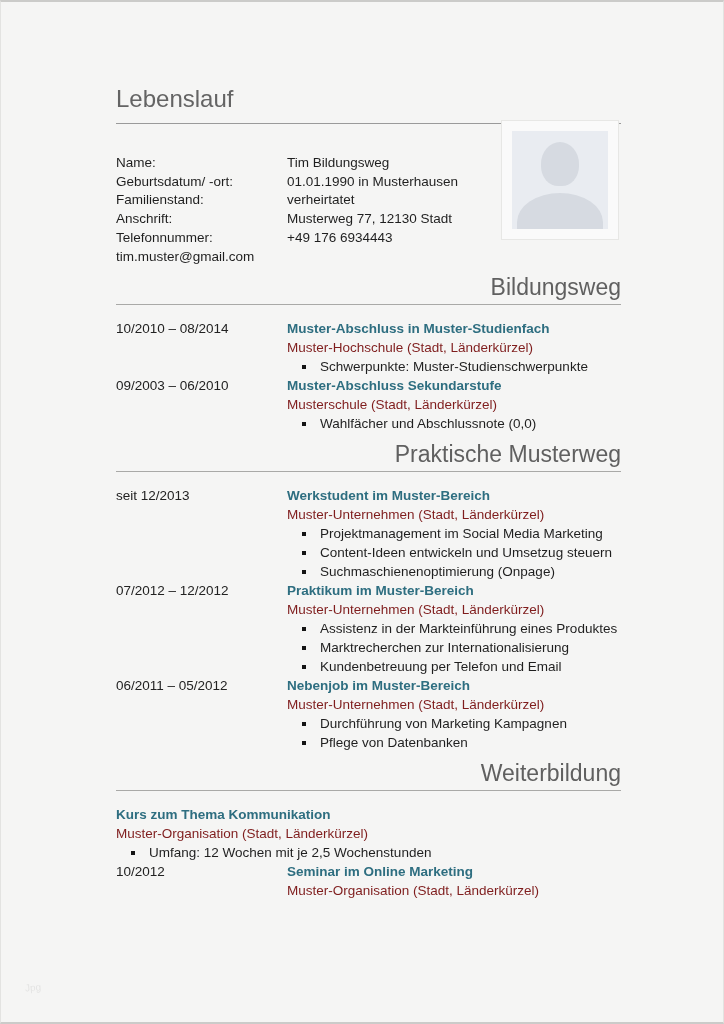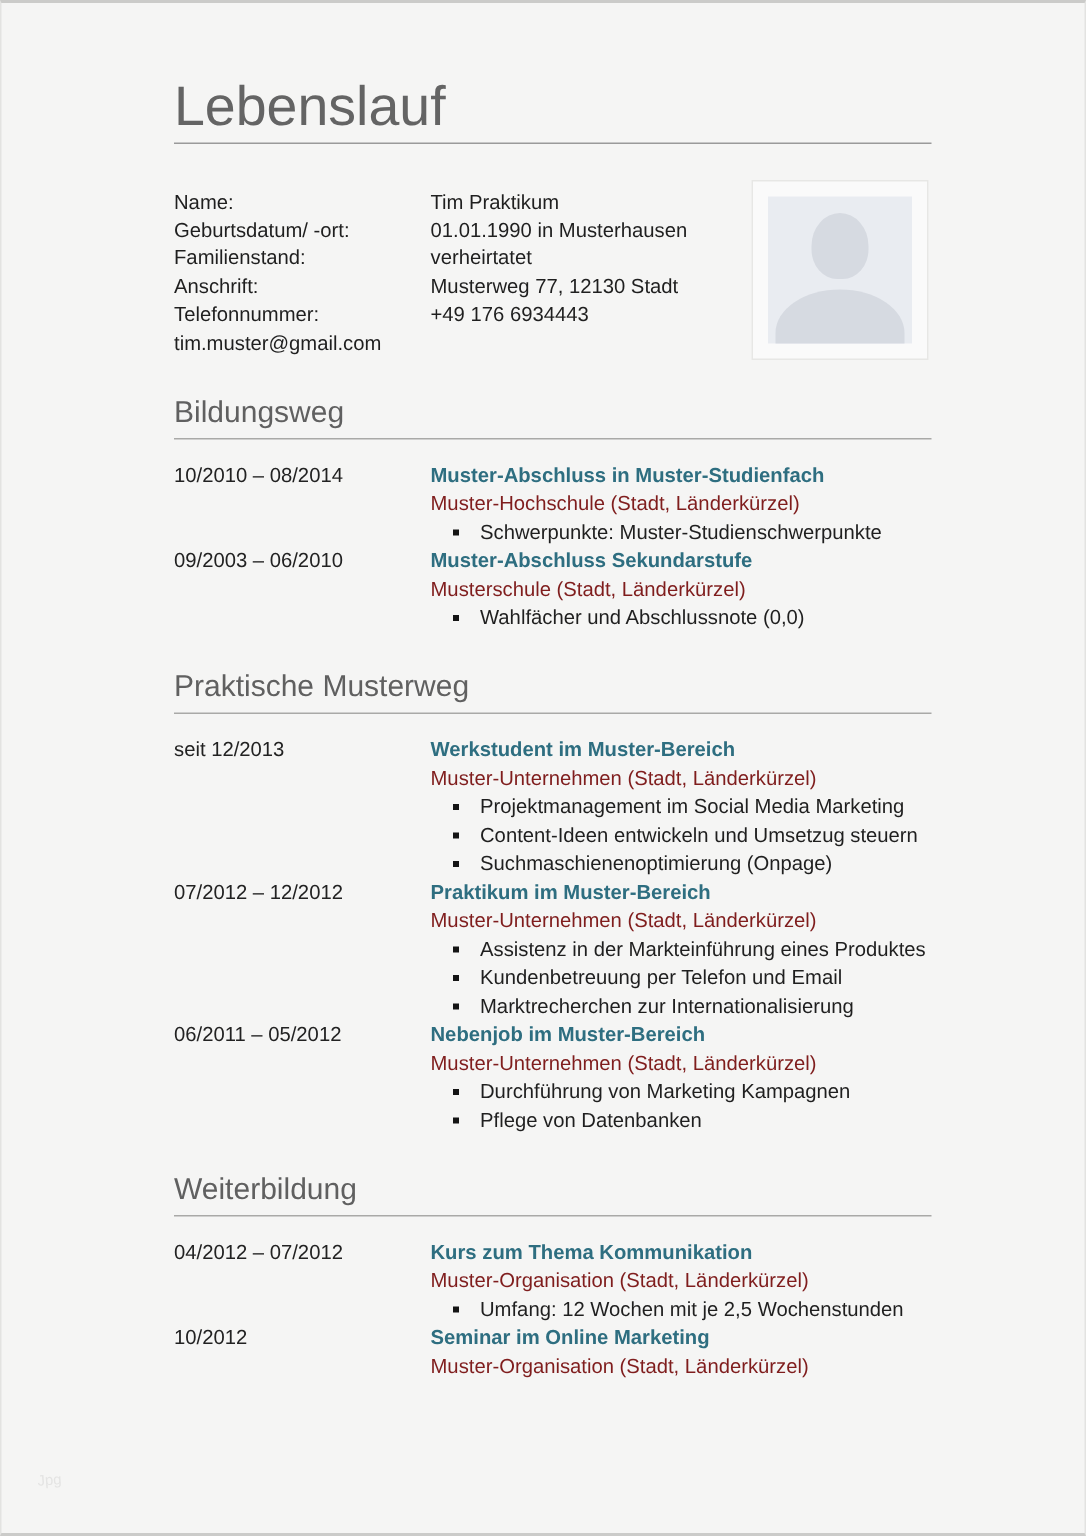--- a/index.html
+++ b/index.html
@@ -18,22 +18,22 @@
     border-bottom: 2px solid #cbcbc9;
     overflow: hidden;
     color: #1f1f1f;
   }
   .content {
     position: absolute;
     left: 115px; top: 0;
     width: 505px;
   }
   .doc-title {
-    margin-top: 52px;
-    font-size: 37px;
+    margin-top: 80px;
+    font-size: 24px;
     line-height: 34px;
     color: #646464;
     font-weight: 400;
   }
   .title-rule {
     margin-top: 7px;
     border: 0;
     border-top: 1px solid #9a9a9a;
     height: 0;
   }
@@ -76,25 +76,26 @@
   .photo-img .shoulders {
     position: absolute;
     left: 50%; bottom: -22px;
     width: 86px; height: 58px;
     margin-left: -43px;
     background: #d6dae1;
     border-radius: 50% 50% 0 0;
   }
   
   .section-heading {
-    margin-top: 24px;
-    font-size: 20px;
+    margin-top: 8px;
+    font-size: 23px;
     line-height: 26px;
     color: #606060;
     font-weight: 400;
+    text-align: right;
   }
   .section-rule {
     margin-top: 4px;
     margin-bottom: 0;
     border: 0;
     border-top: 1px solid #a9a9a7;
     height: 0;
   }
   .entries { margin-top: 14px; }
   .entry {
@@ -138,21 +139,21 @@
 <div class="page">
 
   <div class="content">
 
     <div class="doc-title">Lebenslauf</div>
     <hr class="title-rule">
 
     <div class="personal">
       <div class="personal-row">
         <div class="personal-label">Name:</div>
-        <div class="personal-value">Tim Praktikum</div>
+        <div class="personal-value">Tim Bildungsweg</div>
       </div>
       <div class="personal-row">
         <div class="personal-label">Geburtsdatum/ -ort:</div>
         <div class="personal-value">01.01.1990 in Musterhausen</div>
       </div>
       <div class="personal-row">
         <div class="personal-label">Familienstand:</div>
         <div class="personal-value">verheirtatet</div>
       </div>
       <div class="personal-row">
@@ -216,22 +217,22 @@
           </div>
         </div>
 
         <div class="entry">
           <div class="entry-date">07/2012 – 12/2012</div>
           <div class="entry-body">
             <div class="entry-title">Praktikum im Muster-Bereich</div>
             <div class="entry-org">Muster-Unternehmen (Stadt, Länderkürzel)</div>
             <ul class="bullets">
               <li>Assistenz in der Markteinführung eines Produktes</li>
+              <li>Marktrecherchen zur Internationalisierung</li>
               <li>Kundenbetreuung per Telefon und Email</li>
-              <li>Marktrecherchen zur Internationalisierung</li>
             </ul>
           </div>
         </div>
 
         <div class="entry">
           <div class="entry-date">06/2011 – 05/2012</div>
           <div class="entry-body">
             <div class="entry-title">Nebenjob im Muster-Bereich</div>
             <div class="entry-org">Muster-Unternehmen (Stadt, Länderkürzel)</div>
             <ul class="bullets">
@@ -243,21 +244,20 @@
 
       </div>
     </div>
 
     <div>
       <div class="section-heading">Weiterbildung</div>
       <hr class="section-rule">
       <div class="entries">
 
         <div class="entry">
-          <div class="entry-date">04/2012 – 07/2012</div>
           <div class="entry-body">
             <div class="entry-title">Kurs zum Thema Kommunikation</div>
             <div class="entry-org">Muster-Organisation (Stadt, Länderkürzel)</div>
             <ul class="bullets">
               <li>Umfang: 12 Wochen mit je 2,5 Wochenstunden</li>
             </ul>
           </div>
         </div>
 
         <div class="entry">

